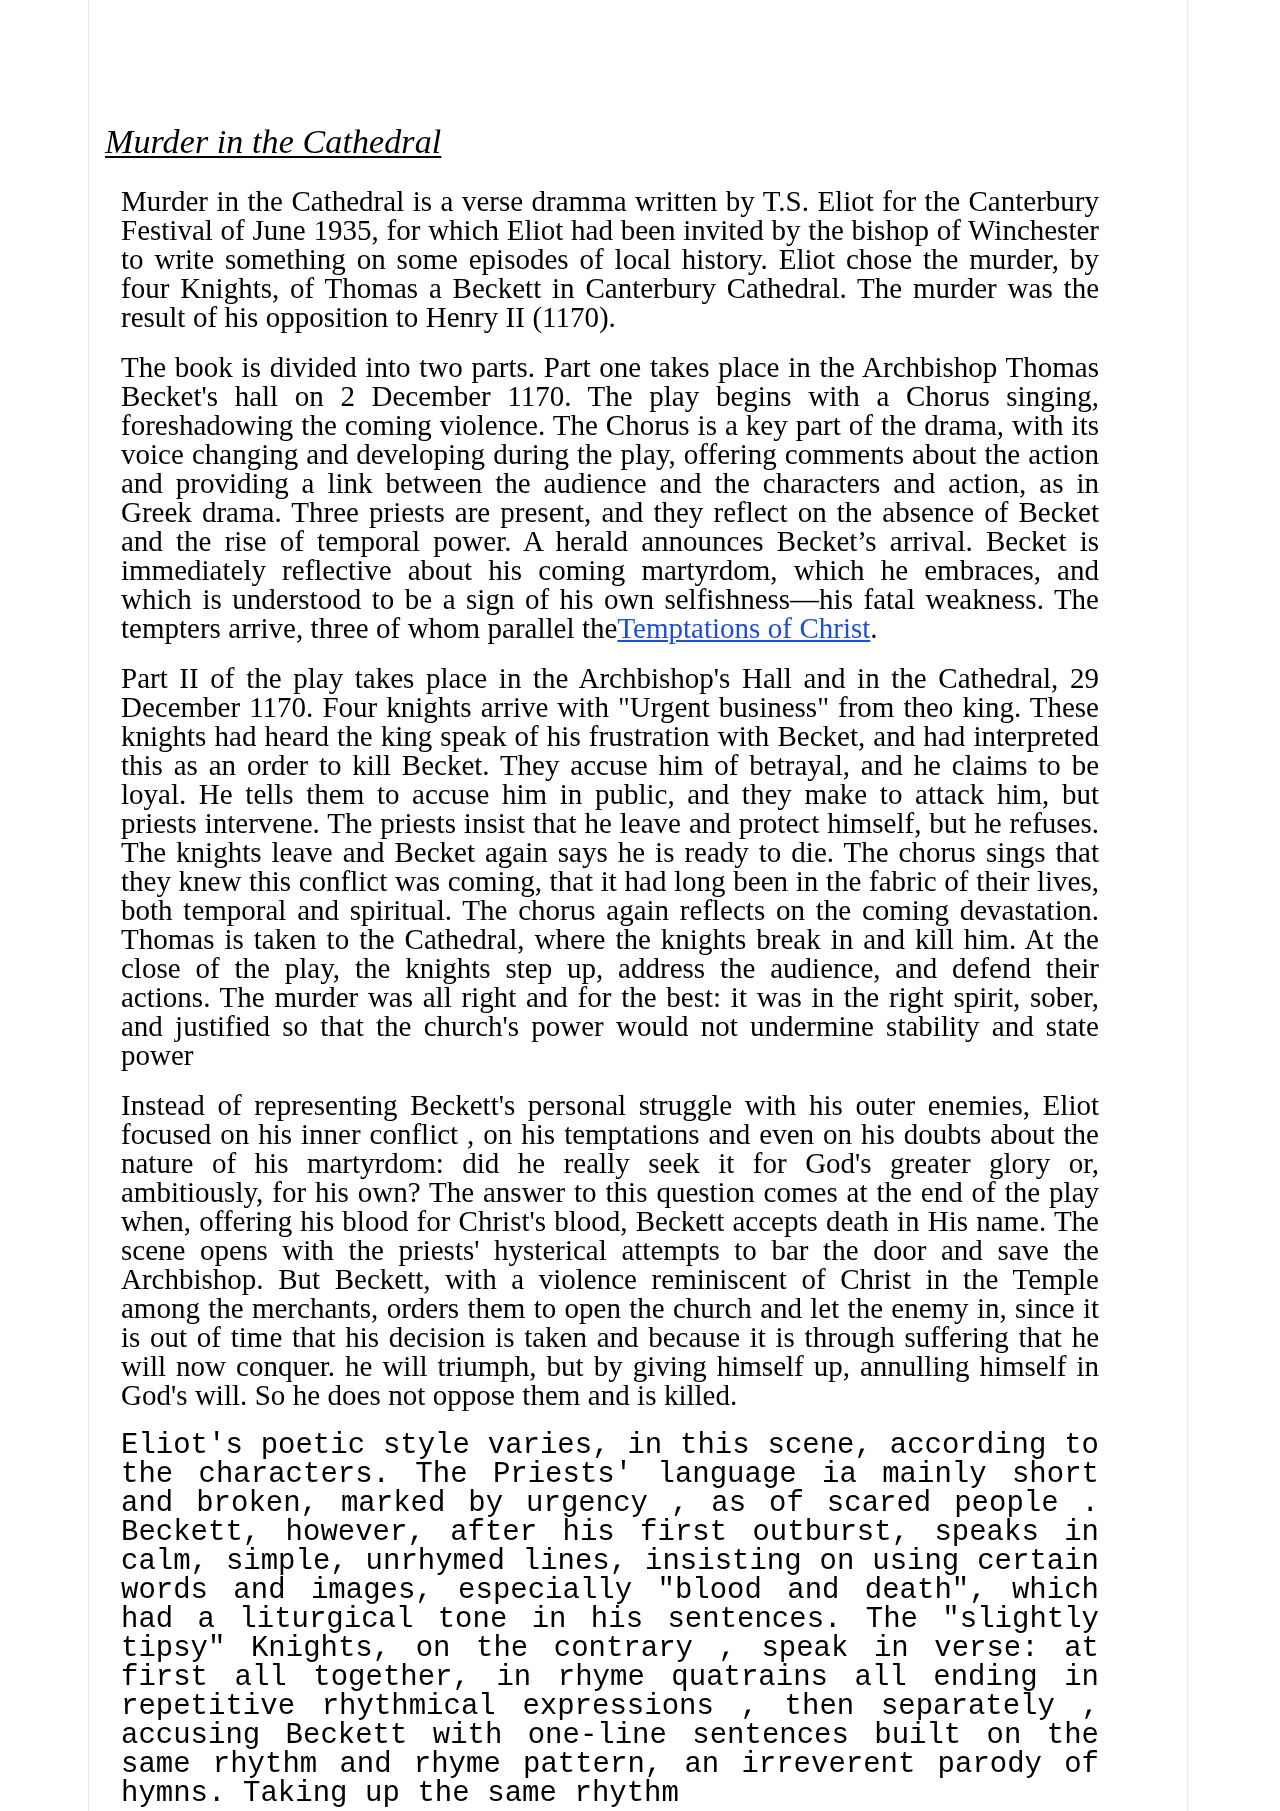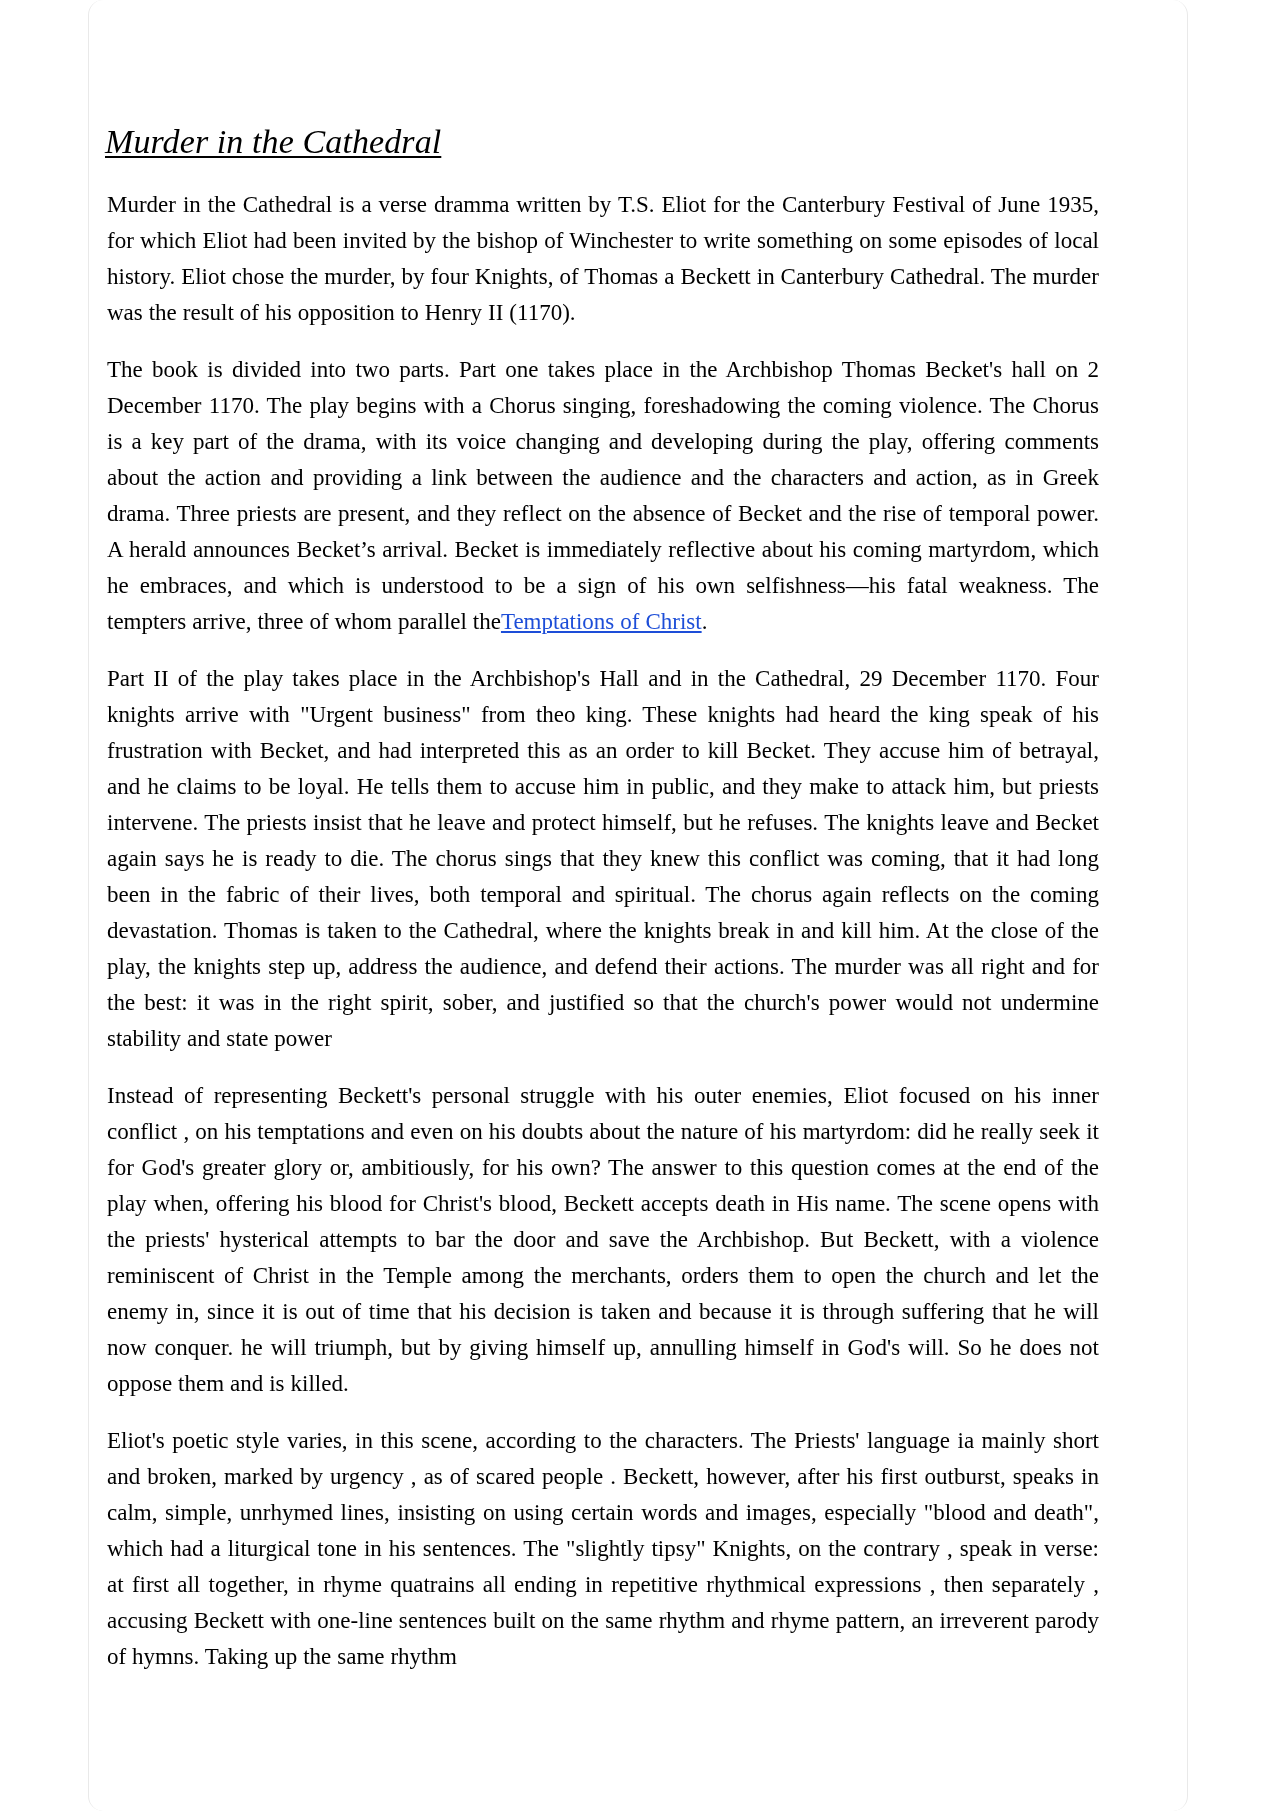--- a/index.html
+++ b/index.html
@@ -21,21 +21,20 @@
   .page {
     position: absolute;
     left: 88px;
     top: 0;
     width: 1100px;
     min-height: 1811px;
     background: #ffffff;
     border-left: 1px solid #e9e9e9;
     border-right: 1px solid #e9e9e9;
     box-sizing: border-box;
-    border-radius: 15px;
   }
 
   .page-body {
     padding: 122px 88px 0 16px;
   }
 
   
   .doc-title {
     font-size: 34px;
     font-style: italic;
@@ -46,29 +45,29 @@
     display: block;
   }
   .doc-title .title-text {
     text-decoration: underline;
     text-underline-offset: 3px;
     text-decoration-thickness: 2px;
   }
 
   
   p.para {
-    font-size: 23px;
-    line-height: 36px;
+    font-size: 29px;
+    line-height: 29px;
     text-align: justify;
     text-justify: inter-word;
-    margin: 0 0 21px 2px;
+    margin: 0 0 21px 16px;
     word-spacing: 0.2px;
     hyphens: none;
   }
-  p.para:last-child { margin-bottom: 0; }
+  p.para:last-child { margin-bottom: 0; font-family: Liberation Mono, monospace; }
 
   a.doclink {
     color: #1d4ed8;
     text-decoration: underline;
   }
 
   .blk { display: inline; }
 </style>
 </head>
 <body>

